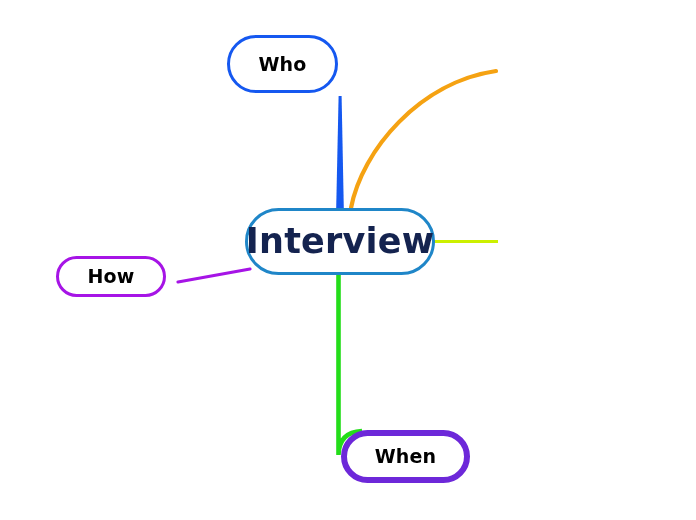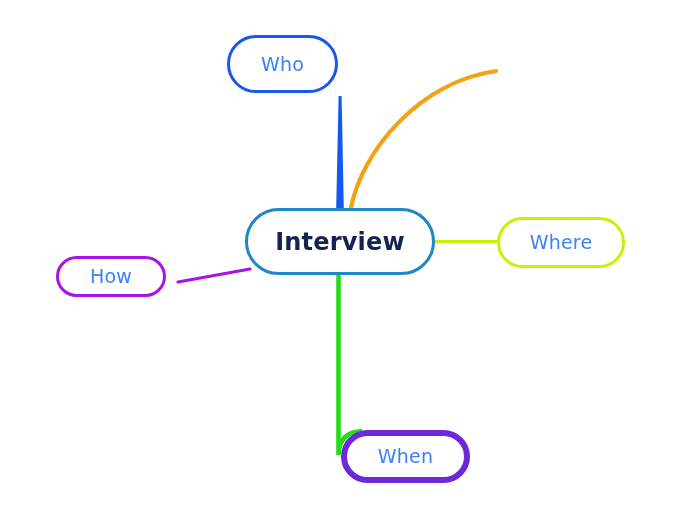--- a/index.html
+++ b/index.html
@@ -43,31 +43,31 @@
   
   #node-interview {
     left: 245px;
     top: 208px;
     width: 190px;
     height: 67px;
     border: 3px solid #1f86c8;
     border-radius: 34px;
   }
   #node-interview .node-label {
-    font-size: 24px;
+    font-size: 35px;
     font-weight: bold;
     color: #14234f;
     letter-spacing: 0.2px;
   }
 
   
   .node-leaf .node-label {
     font-size: 19px;
-    font-weight: normal;
-    color: #3b82f6;
+    font-weight: bold;
+    color: #000000;
     letter-spacing: 0.2px;
   }
   #node-who {
     left: 227px;
     top: 35px;
     width: 111px;
     height: 58px;
     border: 3px solid #1558f0;
     border-radius: 29px;
   }
@@ -124,23 +124,20 @@
 
   <div class="node" id="node-interview">
     <span class="node-label">Interview</span>
   </div>
 
   <div class="node node-leaf" id="node-who">
     <span class="node-label">Who</span>
   </div>
 
 
-  <div class="node node-leaf" id="node-where">
-    <span class="node-label">Where</span>
-  </div>
 
   <div class="node node-leaf" id="node-when">
     <span class="node-label">When</span>
   </div>
 
   <div class="node node-leaf" id="node-how">
     <span class="node-label">How</span>
   </div>
 
 </div>

